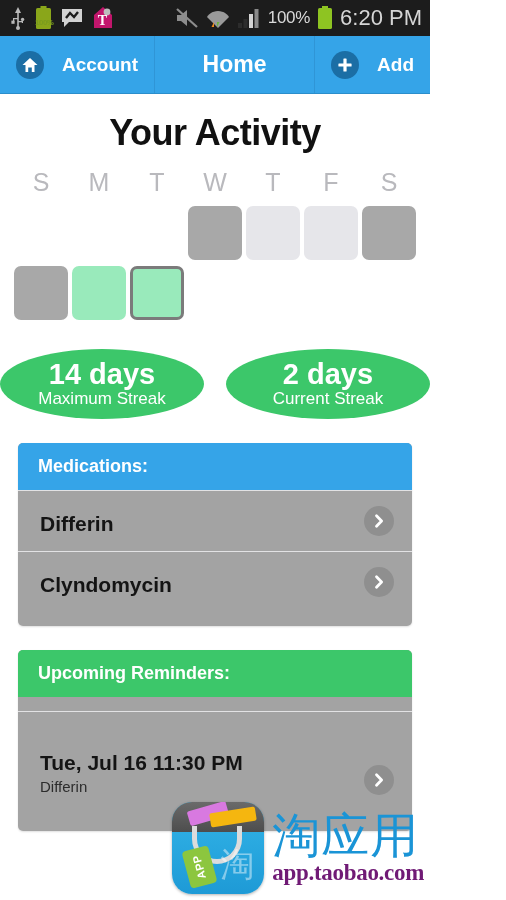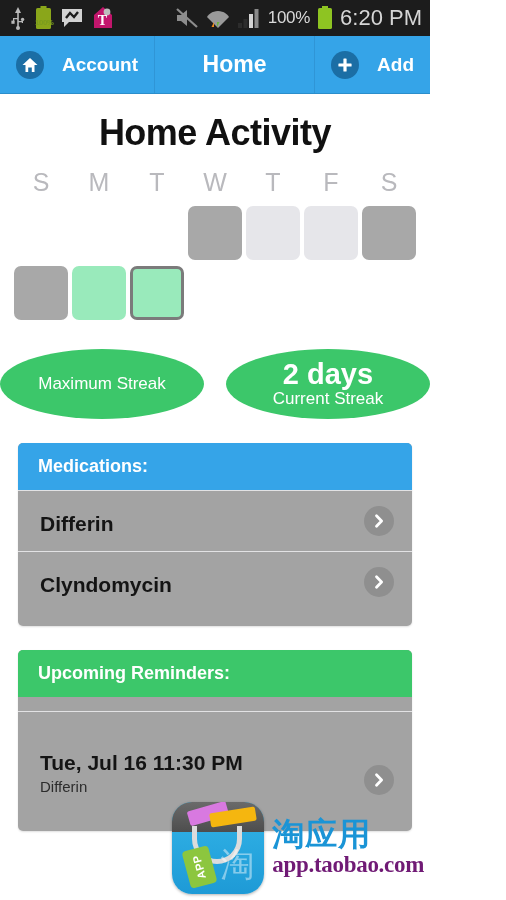--- a/index.html
+++ b/index.html
@@ -151,21 +151,21 @@
     color: #ffffff; font-size: 11px; font-weight: bold;
     display: flex; align-items: center; justify-content: center;
   }
   .wm-tag span { transform: rotate(-90deg); letter-spacing: 0.5px; }
   .wm-char {
     position: absolute; right: 10px; bottom: 6px; font-size: 34px;
     color: rgba(255,255,255,0.45); font-family: "DejaVu Sans", sans-serif;
   }
   .wm-text { display: flex; flex-direction: column; }
   .wm-cn {
-    font-size: 32px; color: #1a94d6; font-weight: bold;
+    font-size: 48px; color: #1a94d6; font-weight: normal;
     font-family: "DejaVu Sans", sans-serif; line-height: 1.05;
     letter-spacing: 1px;
   }
   .wm-url {
     font-size: 23px; color: #701a75; font-weight: bold;
     font-family: "Liberation Serif", serif; letter-spacing: -0.3px;
   }
 </style>
 </head>
 <body>
@@ -243,21 +243,21 @@
           <rect x="7.4" y="2.4" width="3.2" height="13.2" rx="0.6" fill="#ffffff"></rect>
           <rect x="2.4" y="7.4" width="13.2" height="3.2" rx="0.6" fill="#ffffff"></rect>
         </svg>
       </span>
       <span class="ab-label">Add</span>
     </div>
   </div>
 
   <div class="content">
 
-    <div class="page-title">Home Activity</div>
+    <div class="page-title">Your Activity</div>
 
     <div class="cal">
       <div class="cal-head">
         <div>S</div>
         <div>M</div>
         <div>T</div>
         <div>W</div>
         <div>T</div>
         <div>F</div>
         <div>S</div>
@@ -305,20 +305,21 @@
             <div class="cal-cell c-empty"></div>
           </div>
           <div class="cal-cell-wrap">
             <div class="cal-cell c-empty"></div>
           </div>
         </div>
     </div>
 
     <div class="streaks">
       <div class="streak">
+        <div class="streak-num">14 days</div>
         <div class="streak-lbl">Maximum Streak</div>
       </div>
       <div class="streak">
         <div class="streak-num">2 days</div>
         <div class="streak-lbl">Current Streak</div>
       </div>
     </div>
 
     <div class="card">
       <div class="card-head head-blue">Medications:</div>

